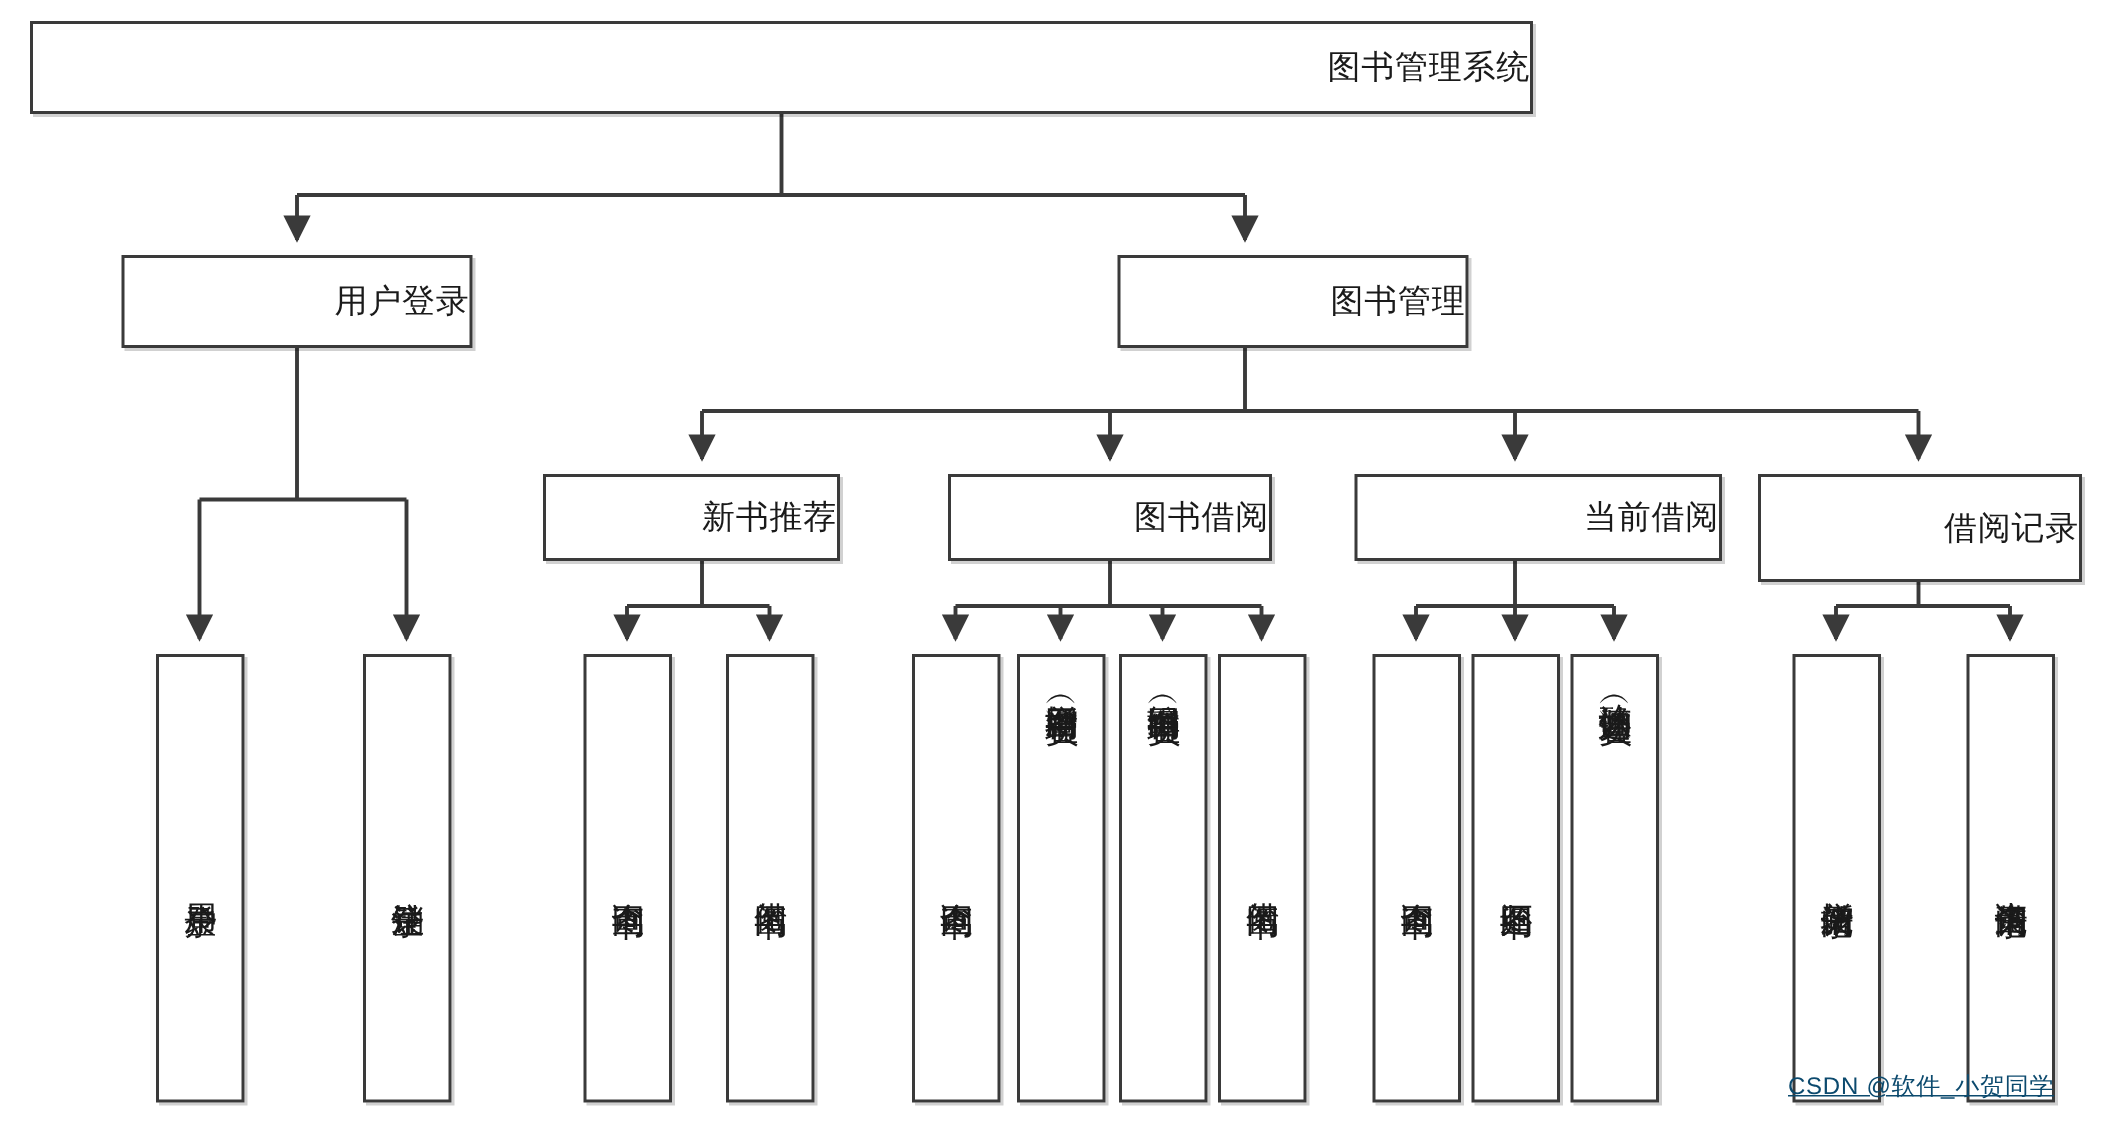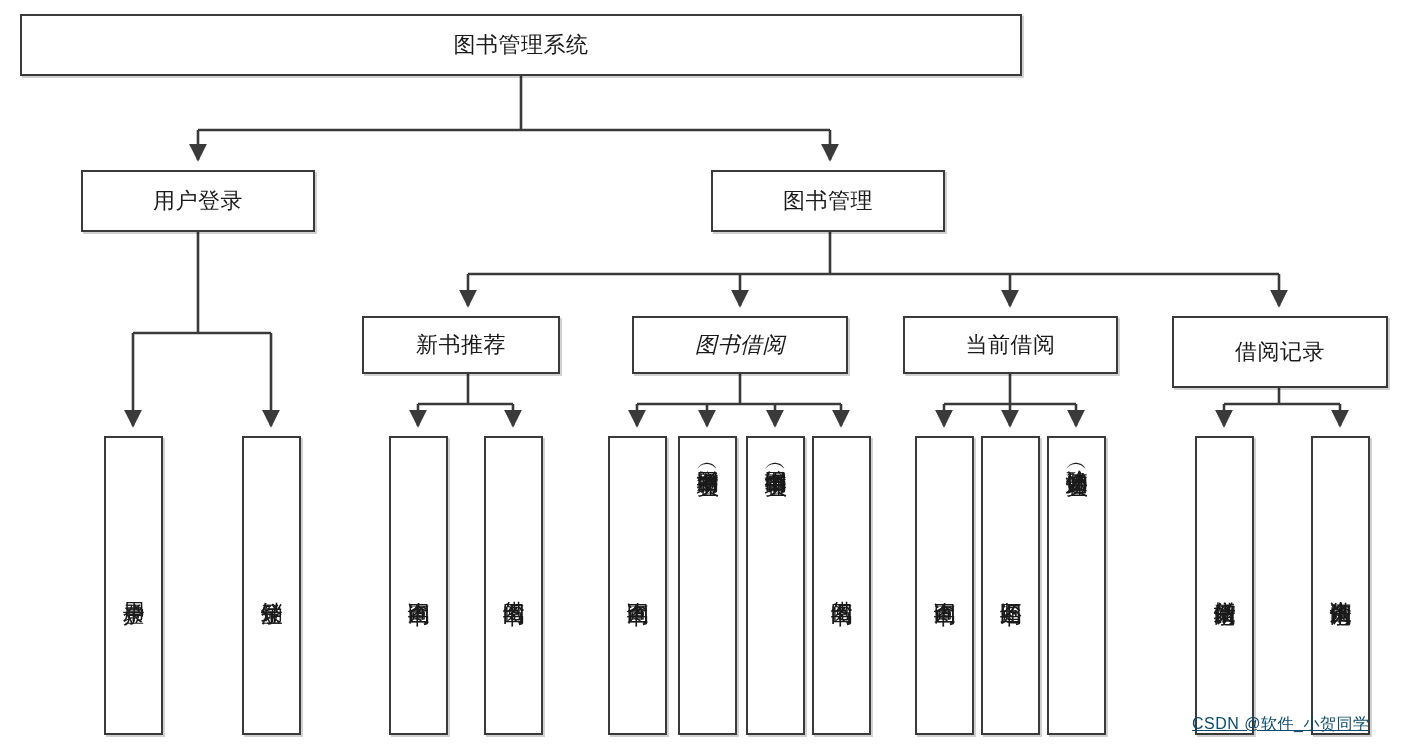--- a/index.html
+++ b/index.html
@@ -27,21 +27,21 @@
     display: block;
   }
   .node-box {
     position: absolute;
     box-sizing: border-box;
     border: 2.5px solid #3a3a3a;
     background: #ffffff;
     box-shadow: 2px 2px 0 rgba(0,0,0,0.18);
     display: flex;
     align-items: center;
-    justify-content: center;
+    justify-content: flex-end;
     color: #1a1a1a;
   }
   .node-label {
     font-size: 22px;
     line-height: 1.25;
     letter-spacing: 0.5px;
     color: #1a1a1a;
     white-space: nowrap;
     user-select: none;
   }
@@ -131,31 +131,31 @@
     </g>
   </svg>
 
   <div class="node-box" style="left:20px; top:14px; width:1002px; height:62px;">
     <span class="node-label">图书管理系统</span>
   </div>
 
   <div class="node-box" style="left:81px; top:170px; width:234px; height:62px;">
     <span class="node-label">用户登录</span>
   </div>
-  <div class="node-box" style="left:711px; top:170px; width:234px; height:62px;">
+  <div class="node-box" style="left:745px; top:170px; width:234px; height:62px;">
     <span class="node-label">图书管理</span>
   </div>
 
   <div class="node-box" style="left:362px; top:316px; width:198px; height:58px;">
     <span class="node-label">新书推荐</span>
   </div>
-  <div class="node-box" style="left:632px; top:316px; width:216px; height:58px;font-style:italic;">
+  <div class="node-box" style="left:632px; top:316px; width:216px; height:58px;">
     <span class="node-label">图书借阅</span>
   </div>
-  <div class="node-box" style="left:903px; top:316px; width:215px; height:58px;">
+  <div class="node-box" style="left:903px; top:316px; width:245px; height:58px;">
     <span class="node-label">当前借阅</span>
   </div>
   <div class="node-box" style="left:1172px; top:316px; width:216px; height:72px;">
     <span class="node-label">借阅记录</span>
   </div>
 
   <div class="node-box vertical centered" style="left:104px; top:436px; width:59px; height:299px;">
     <span class="node-label">用户登录</span>
   </div>
   <div class="node-box vertical centered" style="left:242px; top:436px; width:59px; height:299px;">

